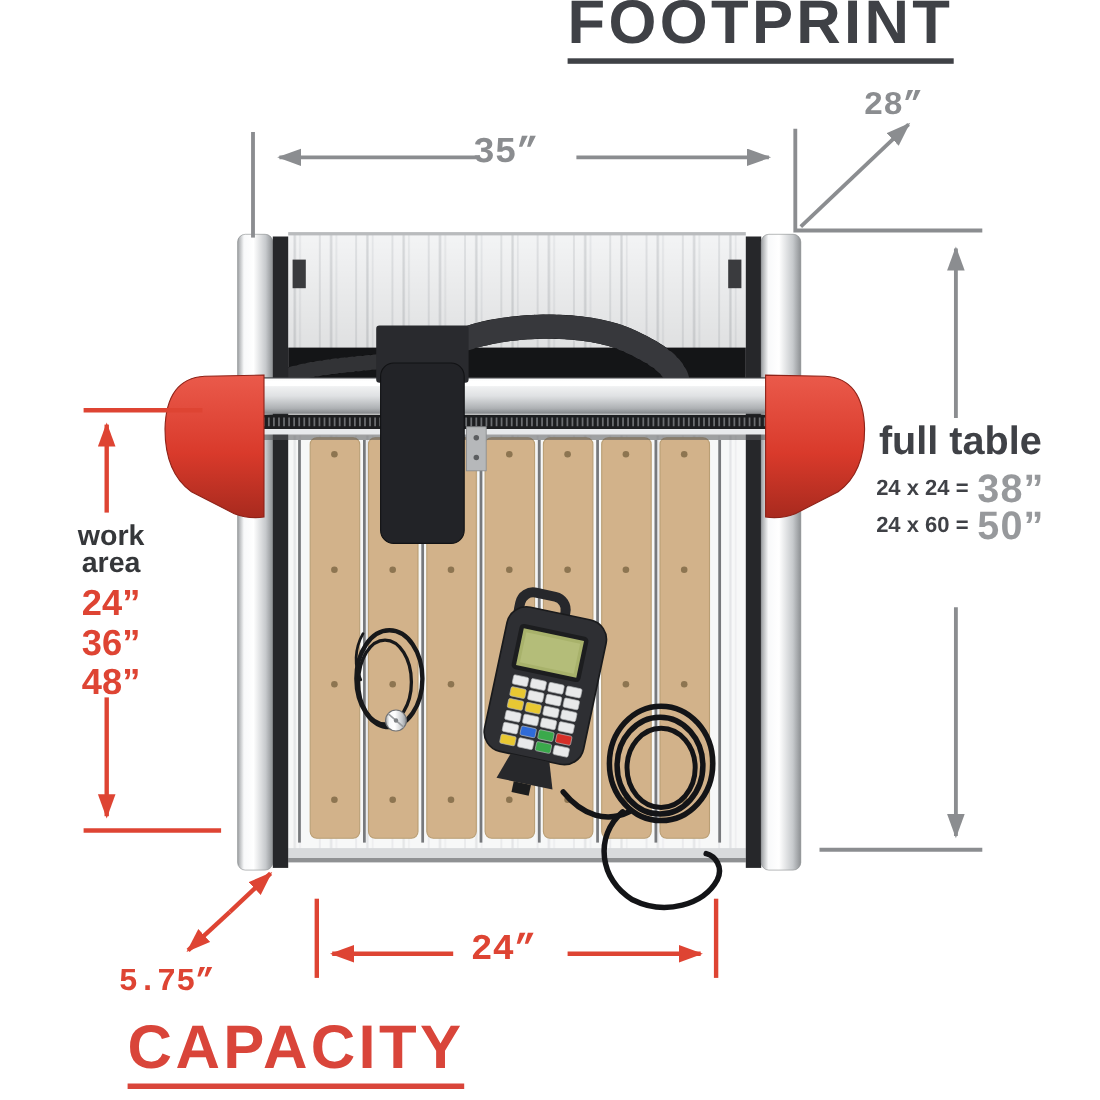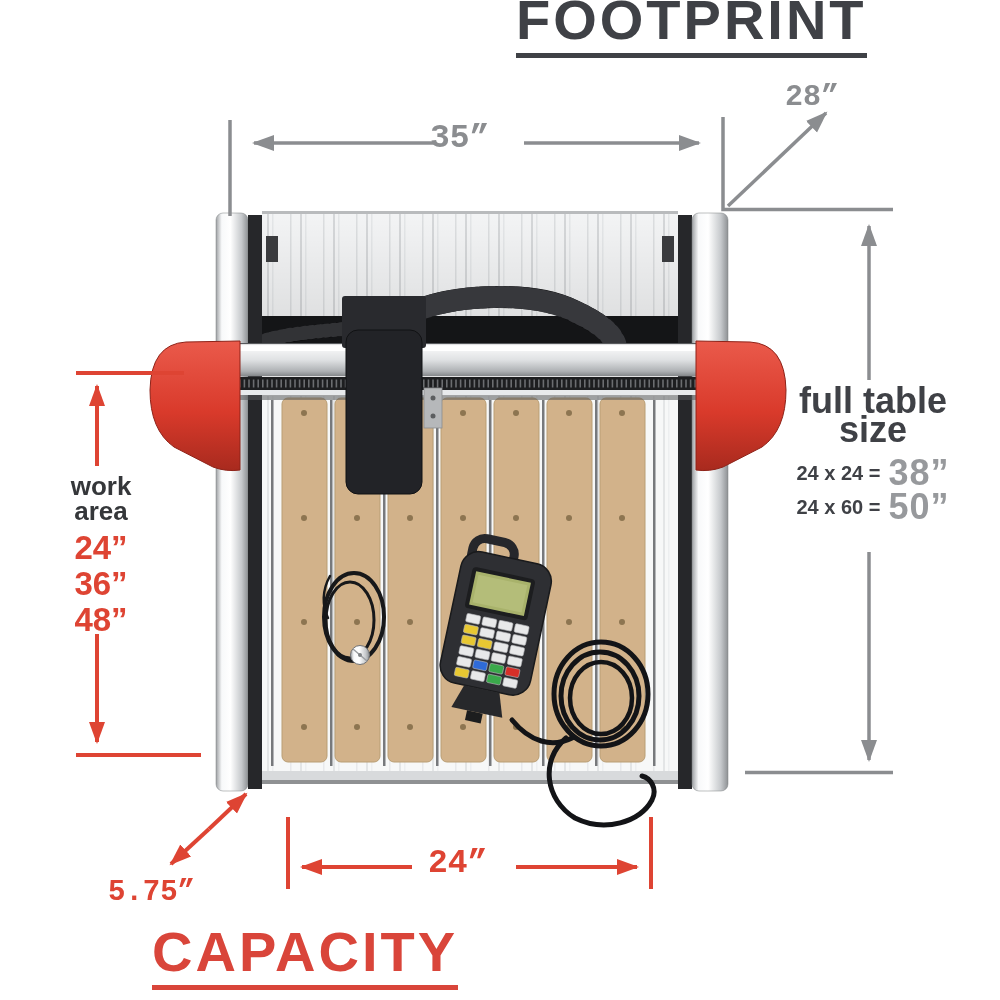--- a/index.html
+++ b/index.html
@@ -2,21 +2,21 @@
 <html><head>
 <meta charset="utf-8">
 <style>
   * { margin:0; padding:0; box-sizing:border-box; }
   html,body { width:1000px; height:1000px; background:#ffffff; overflow:hidden; }
   body { position:relative; font-family:"Liberation Sans","DejaVu Sans",sans-serif; }
   .abs { position:absolute; }
   .title { font-weight:800; font-size:56px; letter-spacing:3px; line-height:1;
            display:inline-block; padding-bottom:5px; border-bottom:5px solid; }
   .t-dark { color:#3f4146; border-color:#3f4146; }
-  .t-red  { color:#d9453a; border-color:#d9453a;margin-left:36px; }
+  .t-red  { color:#d9453a; border-color:#d9453a; }
   .dim-label { position:absolute; font-weight:700; line-height:1;font-family:Liberation Mono, monospace; }
   .c-gray { color:#8b8d90; }
   .c-red  { color:#de4433; }
   #work-area-block { width:130px; text-align:center; }
   #work-area-block .wa-label { font-size:26px; font-weight:600; line-height:25px; color:#35373a; }
   #work-area-block .wa-value { font-size:33px; font-weight:800; line-height:36px; color:#de4433; }
   #work-area-block .wa-values { margin-top:6px; }
   #full-table-block { width:170px; text-align:center; }
   #full-table-block .ft-label { font-size:36px; font-weight:600; line-height:29px; color:#3f4146; }
   #full-table-block .ft-rows { margin-top:12px; }
@@ -266,21 +266,20 @@
 <div class="abs" style="left:516px; top:-8px;">
   <span class="title t-dark">FOOTPRINT</span>
 </div>
 
 <div class="dim-label c-gray" style="left:430px; top:122px; width:100px; font-size:33px;">35”</div>
 
 <div class="dim-label c-gray" style="left:785px; top:82px; width:90px; font-size:30px;">28”</div>
 
 <div id="full-table-block" class="abs" style="left:788px; top:386px;">
   <div class="ft-label">full table</div>
-  <div class="ft-label">size</div>
   <div class="ft-rows">
     <div class="ft-row">
       <span class="ft-formula">24 x 24 =</span>
       <span class="ft-result">38”</span>
     </div>
     <div class="ft-row">
       <span class="ft-formula">24 x 60 =</span>
       <span class="ft-result">50”</span>
     </div>
   </div>

